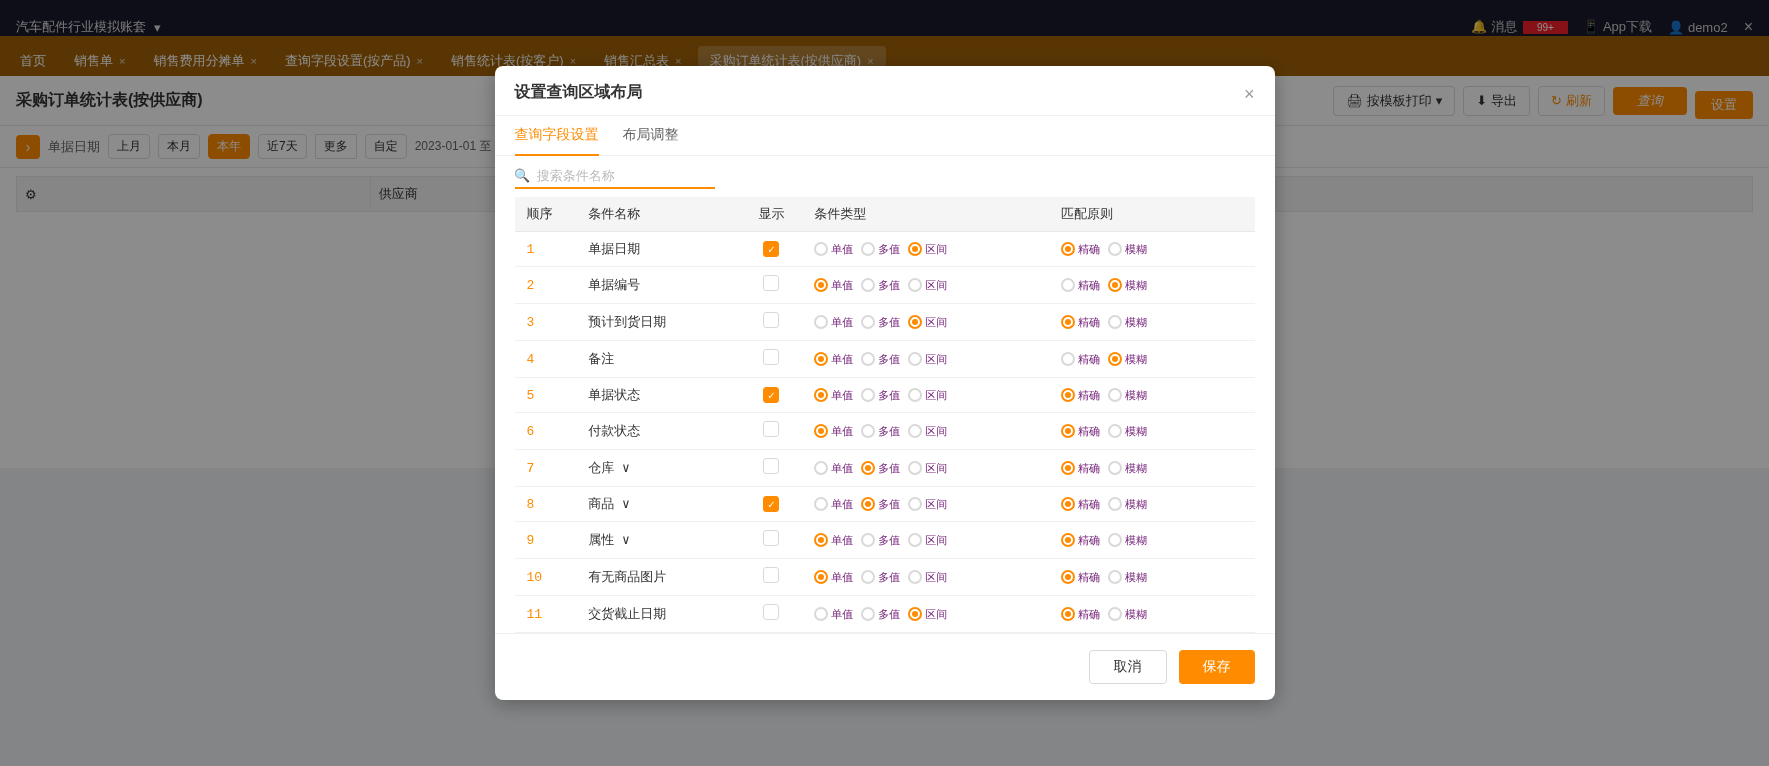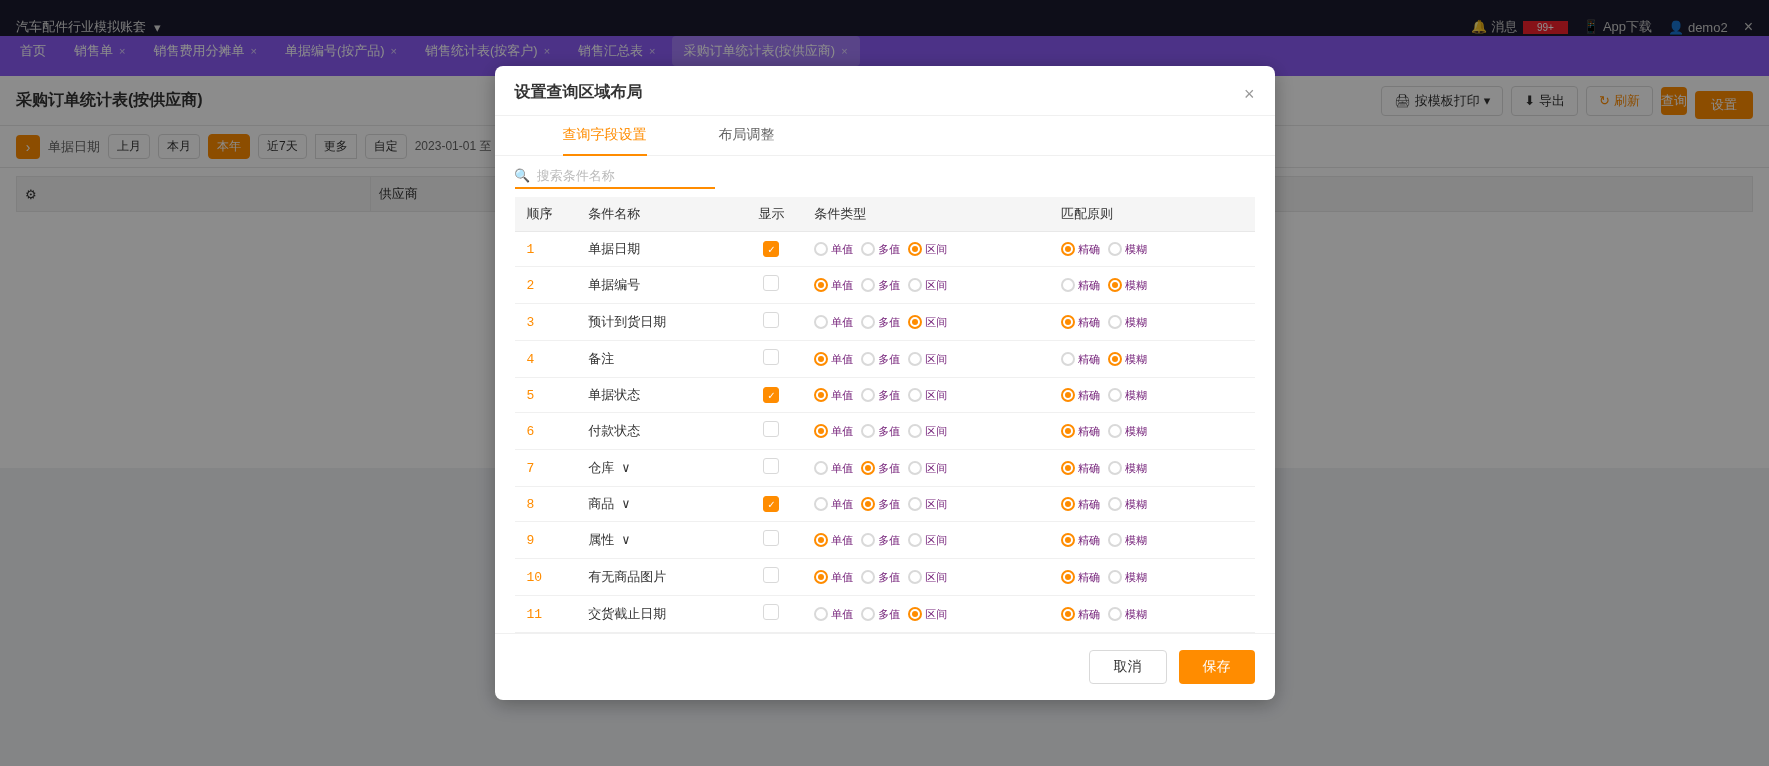--- a/index.html
+++ b/index.html
@@ -22,23 +22,23 @@
       color: white;
       border-radius: 0;
       font-size: 10px;
       padding: 1px 14px;
       margin-left: 2px;
     }
 
     
     .tab-bar {
       height: 40px;
-      background: #8b5cf6;
-      display: flex;
-      align-items: flex-start;
+      background: #a16207;
+      display: flex;
+      align-items: flex-end;
       padding: 0 8px;
       gap: 4px;
     }
     .tab-item {
       height: 30px;
       padding: 0 12px;
       border-radius: 4px;
       display: flex;
       align-items: center;
       color: white;
@@ -57,21 +57,21 @@
       align-items: center;
       justify-content: space-between;
       padding: 0 16px;
       border-bottom: 1px solid #e8e8e8;
     }
     .page-title { font-size: 16px; font-weight: bold; color: #333; }
     .header-actions { display: flex; align-items: center; gap: 8px; }
     .btn-print { background: white; border: 1px solid #ddd; border-radius: 4px; padding: 5px 12px; cursor: pointer; font-size: 13px; color: #333; display: flex; align-items: center; gap: 4px; }
     .btn-export { background: white; border: 1px solid #ddd; border-radius: 4px; padding: 5px 12px; cursor: pointer; font-size: 13px; color: #333; display: flex; align-items: center; gap: 4px; }
     .btn-refresh { background: white; border: 1px solid #ddd; border-radius: 4px; padding: 5px 12px; cursor: pointer; font-size: 13px; color: #ff8c00; display: flex; align-items: center; gap: 4px; }
-    .btn-query { background: #ff8c00; border: none; border-radius: 4px; padding: 5px 0; cursor: pointer; font-size: 13px; color: white; }
+    .btn-query { background: #ff8c00; border: none; border-radius: 4px; padding: 5px 24px; cursor: pointer; font-size: 13px; color: white; font-style: italic; }
     .btn-settings { background: #ff8c00; border: none; border-radius: 4px; padding: 5px 16px; cursor: pointer; font-size: 13px; color: white; margin-top: 8px; }
 
     
     .filter-bar {
       background: white;
       padding: 8px 16px;
       display: flex;
       align-items: center;
       gap: 8px;
       border-bottom: 1px solid #e8e8e8;
@@ -128,21 +128,20 @@
       border-bottom: 1px solid #f0f0f0;
       gap: 24px;
     }
     .dialog-tab {
       padding: 10px 0;
       font-size: 14px;
       color: #666;
       cursor: pointer;
       border-bottom: 2px solid transparent;
       margin-bottom: -1px;
-      margin-left: 48px;
     }
     .dialog-tab.active { color: #ff8c00; border-bottom-color: #ff8c00; }
 
     
     .dialog-search {
       padding: 12px 20px 8px;
     }
     .search-input-wrap {
       display: flex;
       align-items: center;
@@ -289,21 +288,21 @@
   </div>
   <div class="tab-item">
     <span>销售单</span>
     <span class="tab-close">×</span>
   </div>
   <div class="tab-item">
     <span>销售费用分摊单</span>
     <span class="tab-close">×</span>
   </div>
   <div class="tab-item">
-    <span>单据编号(按产品)</span>
+    <span>查询字段设置(按产品)</span>
     <span class="tab-close">×</span>
   </div>
   <div class="tab-item">
     <span>销售统计表(按客户)</span>
     <span class="tab-close">×</span>
   </div>
   <div class="tab-item">
     <span>销售汇总表</span>
     <span class="tab-close">×</span>
   </div>

